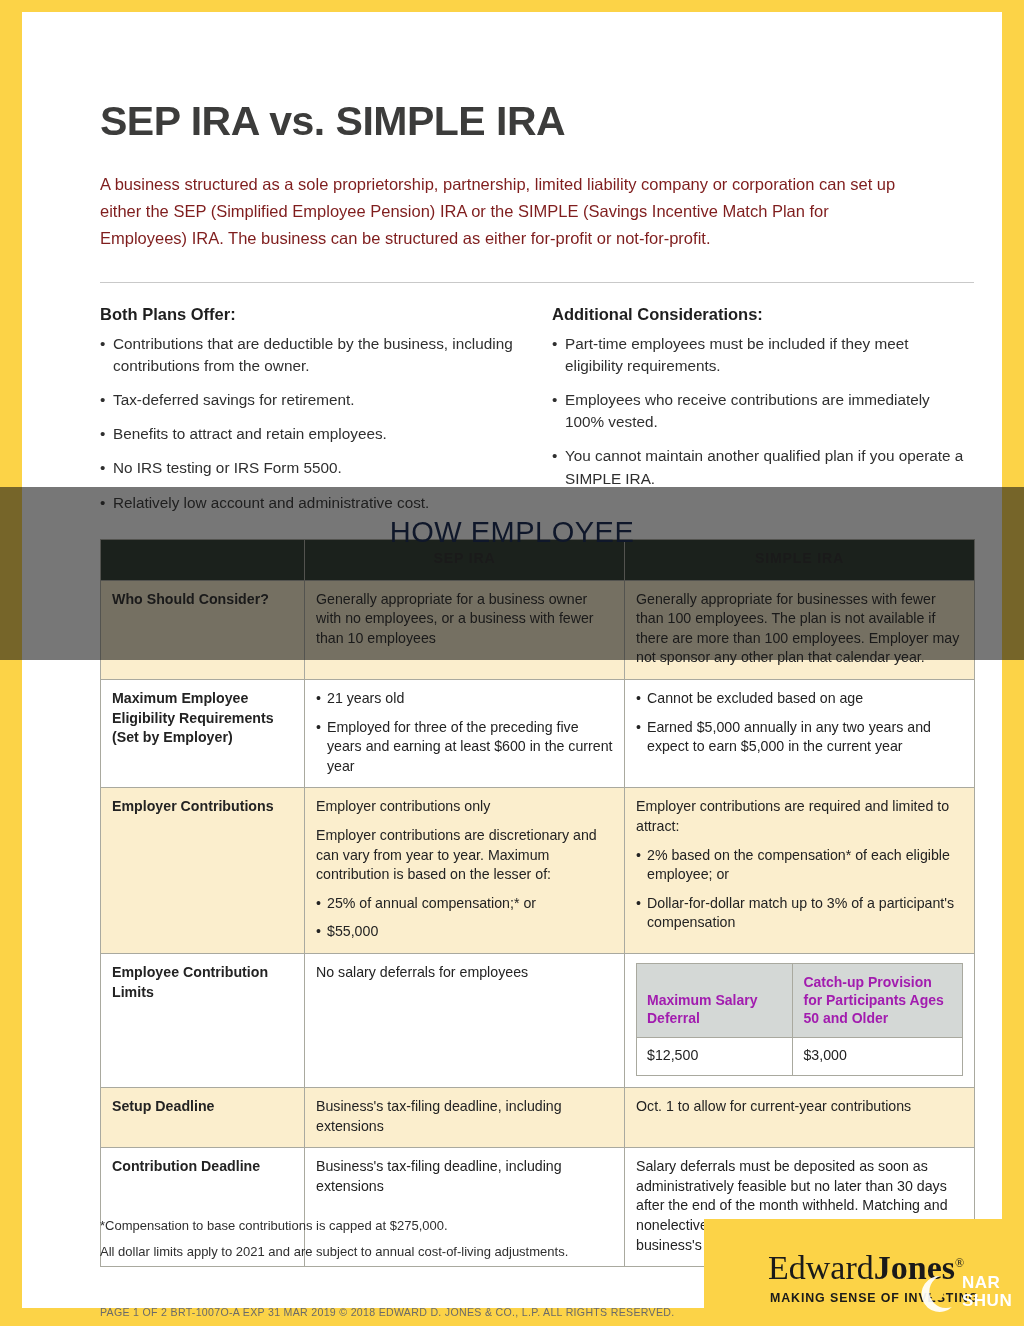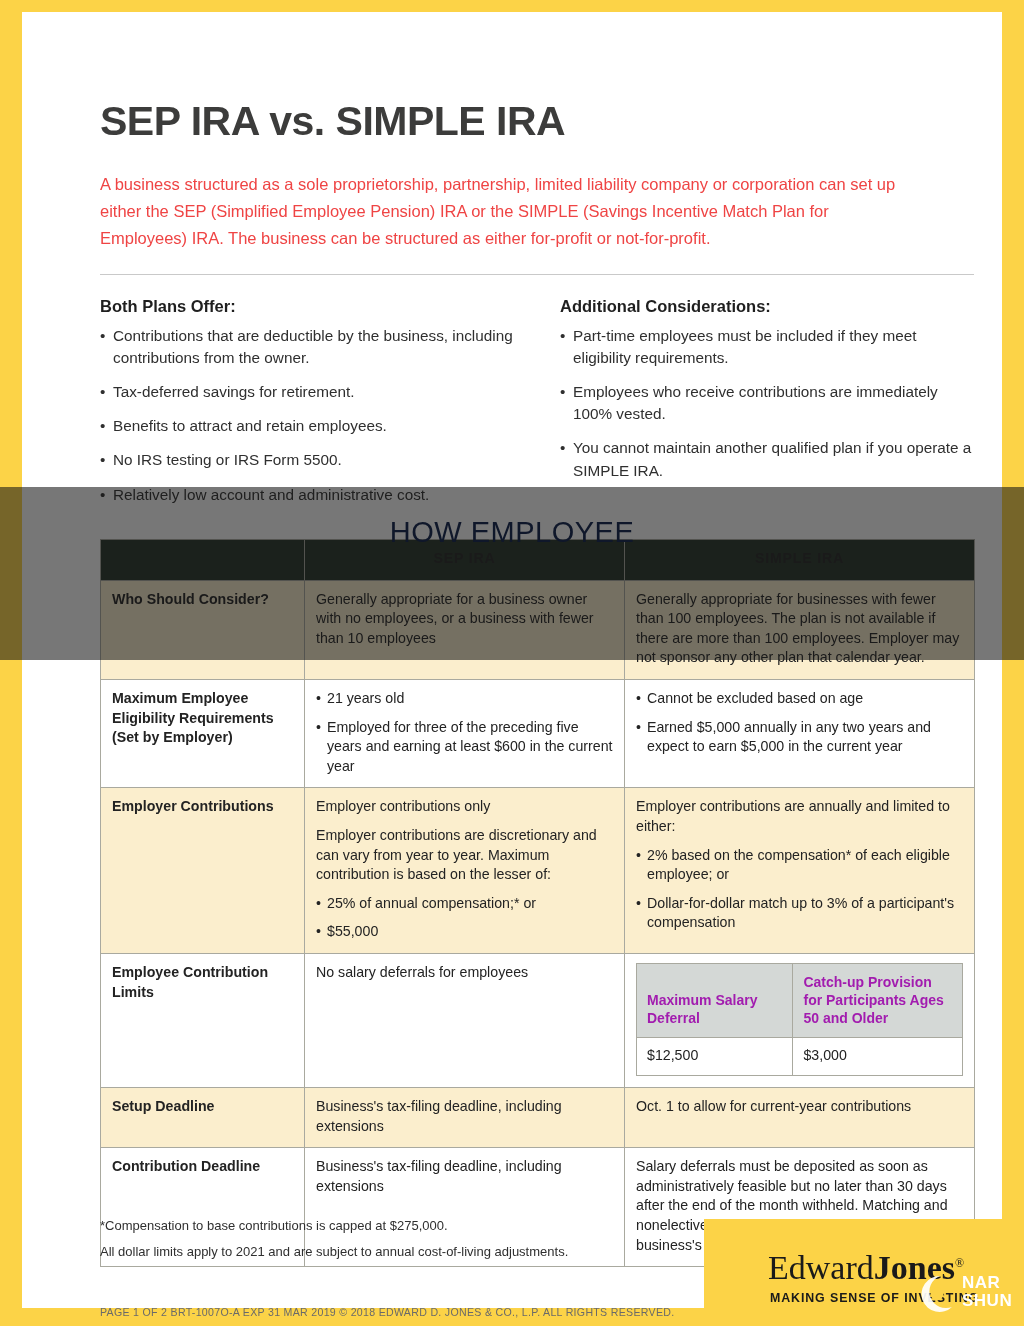--- a/index.html
+++ b/index.html
@@ -32,33 +32,33 @@
     font-size: 41px;
     font-weight: 700;
     color: #3c3c3b;
     letter-spacing: -0.5px;
     line-height: 1.05;
     margin-bottom: 28px;
   }
   .doc-intro {
     font-size: 16.5px;
     line-height: 1.65;
-    color: #ef4444;
+    color: #7f1d1d;
     width: 800px;
-    margin-bottom: 21px;
+    margin-bottom: 29px;
   }
   .rule {
     height: 1px;
     background: #c9c9c9;
     width: 874px;
     margin-bottom: 22px;
   }
 
   
-  .cols { display: flex; gap: 38px; justify-content: space-between; }
+  .cols { display: flex; gap: 38px; }
   .col { width: 414px; }
   .col-head {
     font-size: 16.5px;
     font-weight: 700;
     color: #1f1f1f;
     margin-bottom: 9px;
   }
   .bullet {
     display: flex;
     font-size: 15.3px;
@@ -358,21 +358,21 @@
                     <span class="d">•</span>
                     <span class="t">25% of annual compensation;* or</span>
                   </li>
                 <li>
                     <span class="d">•</span>
                     <span class="t">$55,000</span>
                   </li>
               </ul>
             </td>
             <td>
-              <div class="cell-p">Employer contributions are annually and limited to either:</div>
+              <div class="cell-p">Employer contributions are required and limited to attract:</div>
               <ul class="cl">
                 <li>
                     <span class="d">•</span>
                     <span class="t">2% based on the compensation* of each eligible employee; or</span>
                   </li>
                 <li>
                     <span class="d">•</span>
                     <span class="t">Dollar-for-dollar match up to 3% of a participant's compensation</span>
                   </li>
               </ul>

